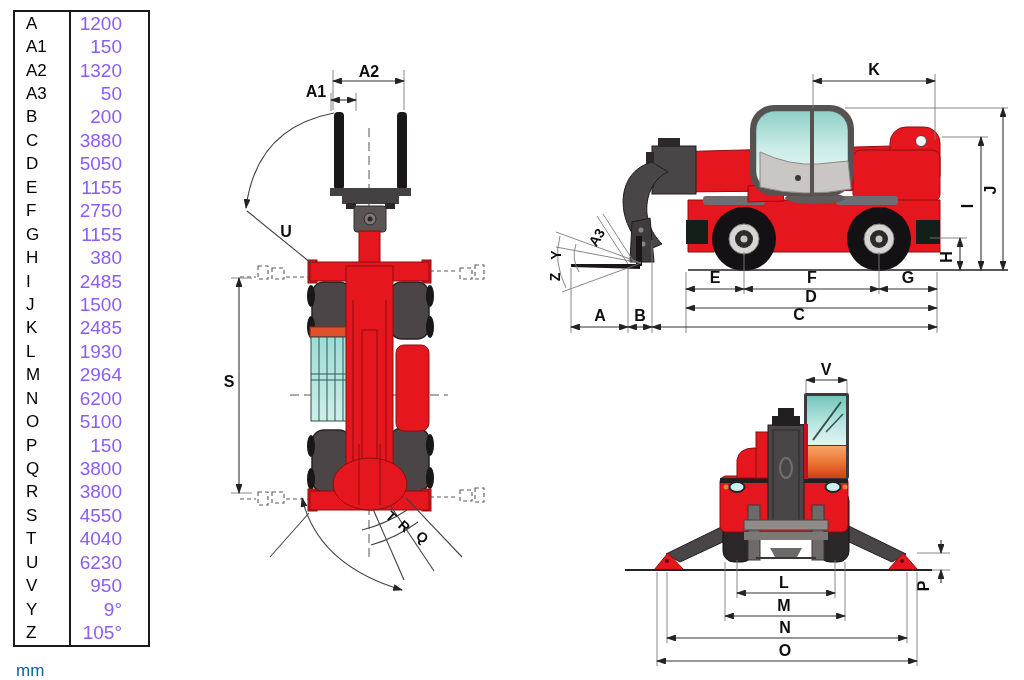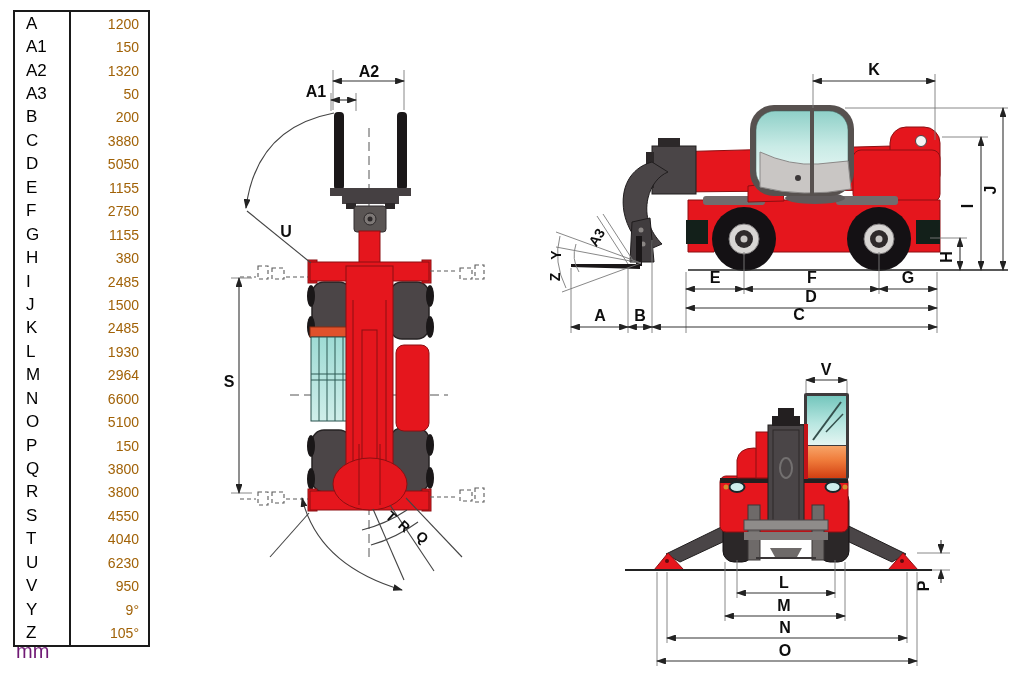--- a/index.html
+++ b/index.html
@@ -2,23 +2,23 @@
 <html><head>
 <meta charset="utf-8">
 <style>
   html,body{margin:0;padding:0;background:#fff;}
   .canvas{position:relative;width:1024px;height:680px;background:#fff;overflow:hidden;
           font-family:"Liberation Sans",sans-serif;}
   .dim-table{position:absolute;left:13px;top:10px;width:133px;height:633px;
              border:2px solid #1a1a1a;display:flex;flex-direction:column;background:#fff;}
   .trow{flex:1;display:grid;grid-template-columns:54px 1fr;}
   .tkey{padding-left:11px;font-size:17px;color:#000;display:flex;align-items:center;}
-  .tval{border-left:2px solid #1a1a1a;font-size:14px;color:#a16207;
-        display:flex;align-items:center;justify-content:flex-end;padding-right:9px;}
-  .unit{position:absolute;left:16px;top:640px;font-size:20px;color:#701a75;}
+  .tval{border-left:2px solid #1a1a1a;font-size:19px;color:#8b5cf6;
+        display:flex;align-items:center;justify-content:flex-end;padding-right:26px;}
+  .unit{position:absolute;left:16px;top:661px;font-size:17px;color:#0369a1;}
   .art{position:absolute;left:0;top:0;}
   svg text{font-family:"Liberation Sans",sans-serif;}
   .lbl{font-size:16px;font-weight:700;fill:#0d0d0d;}
   .lbl-sm{font-size:14px;font-weight:700;fill:#0d0d0d;}
   .dim{stroke:#333;stroke-width:1.1;fill:none;}
   .ext{stroke:#7a7a7a;stroke-width:0.9;fill:none;}
   .cl{stroke:#555;stroke-width:1;fill:none;stroke-dasharray:9 5;}
   .dsh{stroke:#5a5a5a;stroke-width:1.1;fill:none;stroke-dasharray:4 3;}
   .arc{stroke:#444;stroke-width:1.1;fill:none;}
   .red{fill:#e5161d;stroke:#8c0f12;stroke-width:1;}
@@ -90,21 +90,21 @@
       <div class="trow">
         <div class="tkey">L</div>
         <div class="tval">1930</div>
       </div>
       <div class="trow">
         <div class="tkey">M</div>
         <div class="tval">2964</div>
       </div>
       <div class="trow">
         <div class="tkey">N</div>
-        <div class="tval">6600</div>
+        <div class="tval">6200</div>
       </div>
       <div class="trow">
         <div class="tkey">O</div>
         <div class="tval">5100</div>
       </div>
       <div class="trow">
         <div class="tkey">P</div>
         <div class="tval">150</div>
       </div>
       <div class="trow">

